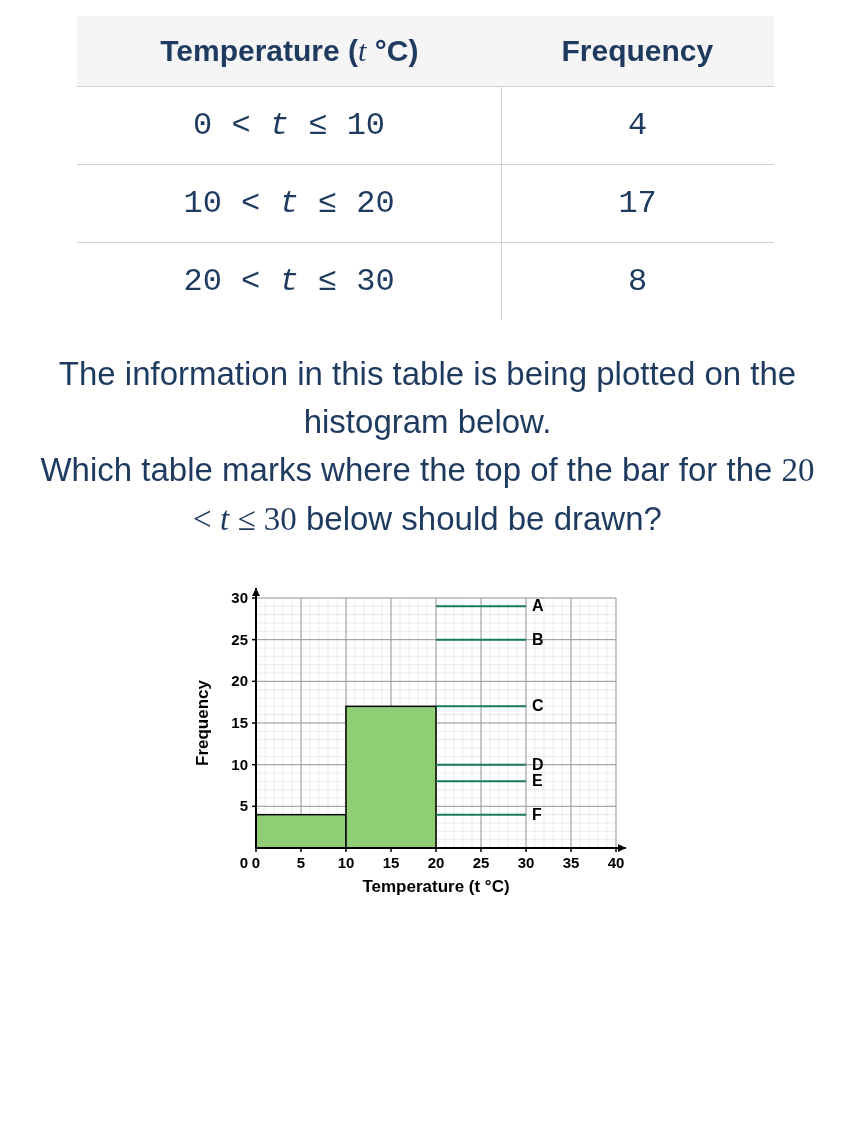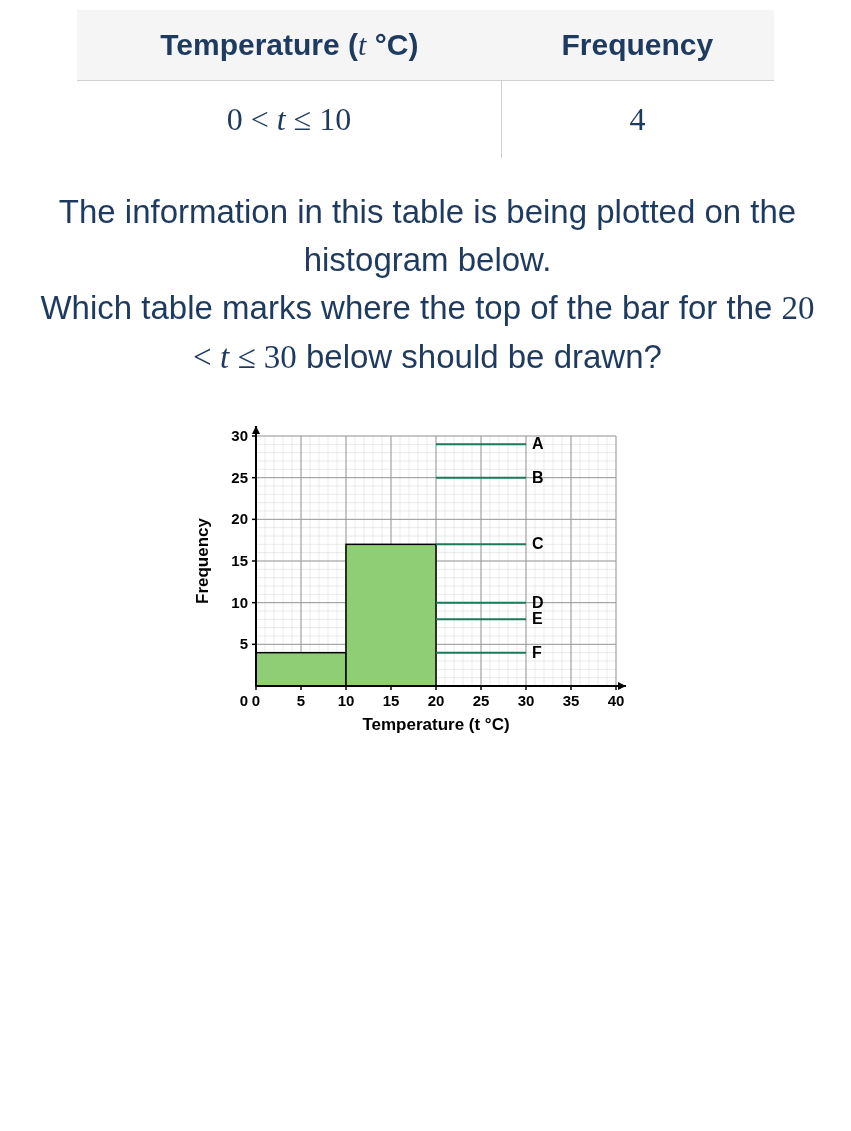--- a/index.html
+++ b/index.html
@@ -6,40 +6,40 @@
   body {
     width: 851px;
     height: 1131px;
     background: #ffffff;
     font-family: Arial, Helvetica, sans-serif;
     padding: 0;
     overflow: hidden;
   }
   .container {
     width: 100%;
-    padding: 10px 30px;
+    padding: 16px 30px;
   }
   .data-table {
     width: 88%;
     margin: 0 auto 30px auto;
     border-collapse: collapse;
   }
   .data-table th {
     background: #f5f5f5;
     color: #1e3a5f;
     font-weight: bold;
     font-size: 30px;
     padding: 18px 20px;
     font-style: normal;
   }
   .data-table th .ital { font-style: italic; font-family: 'Times New Roman', serif; font-weight: normal; }
   .data-table td {
     color: #1e3a5f;
     font-size: 32px;
-    font-family: Liberation Serif, serif;
+    font-family: Liberation Mono, monospace;
     padding: 20px 20px;
     text-align: center;
     border-top: 1px solid #d0d0d0;
   }
   .data-table td.range { text-align: center; }
   .data-table tr td:first-child { border-right: 1px solid #d0d0d0; }
   .data-table thead th:first-child { text-align: center; }
   .data-table thead th:last-child { text-align: center; }
 
   .question {
@@ -71,20 +71,28 @@
         <th>
           <span>Temperature (</span><span class="ital">t</span>&nbsp;<span>°C</span><span>)</span>
         </th>
         <th>Frequency</th>
       </tr>
     </thead>
     <tbody id="table-body">
         <tr>
           <td class="range">0 &lt; <i>t</i> ≤ 10</td>
           <td>4</td>
+        </tr>
+        <tr>
+          <td class="range">10 &lt; <i>t</i> ≤ 20</td>
+          <td>17</td>
+        </tr>
+        <tr>
+          <td class="range">20 &lt; <i>t</i> ≤ 30</td>
+          <td>8</td>
         </tr>
       </tbody>
   </table>
 
   <div class="question">
     <span>The information in this table is being plotted on the histogram below.</span><br>
     <span>Which table marks where the top of the bar for the </span><span class="math"><span>20</span> &lt; <i>t</i> ≤ <span>30</span></span><span> below should be drawn?</span>
   </div>
 
   <div class="chart-wrap">

